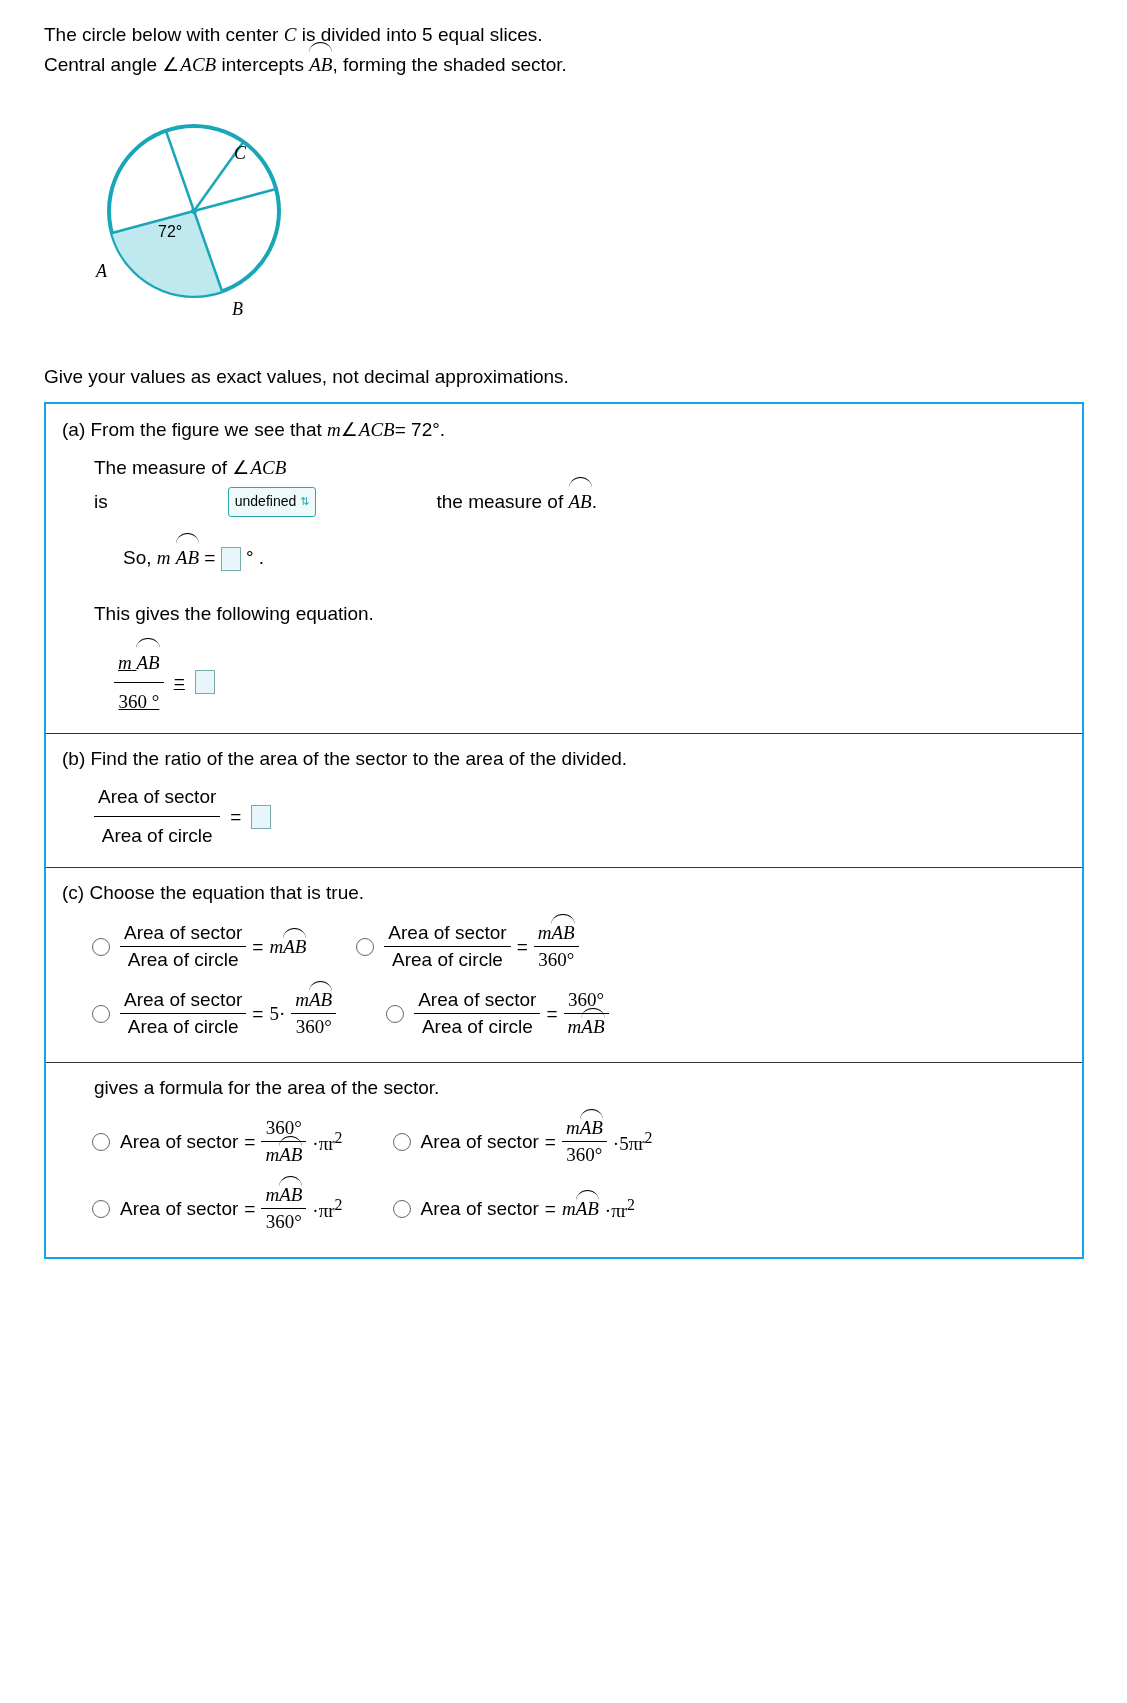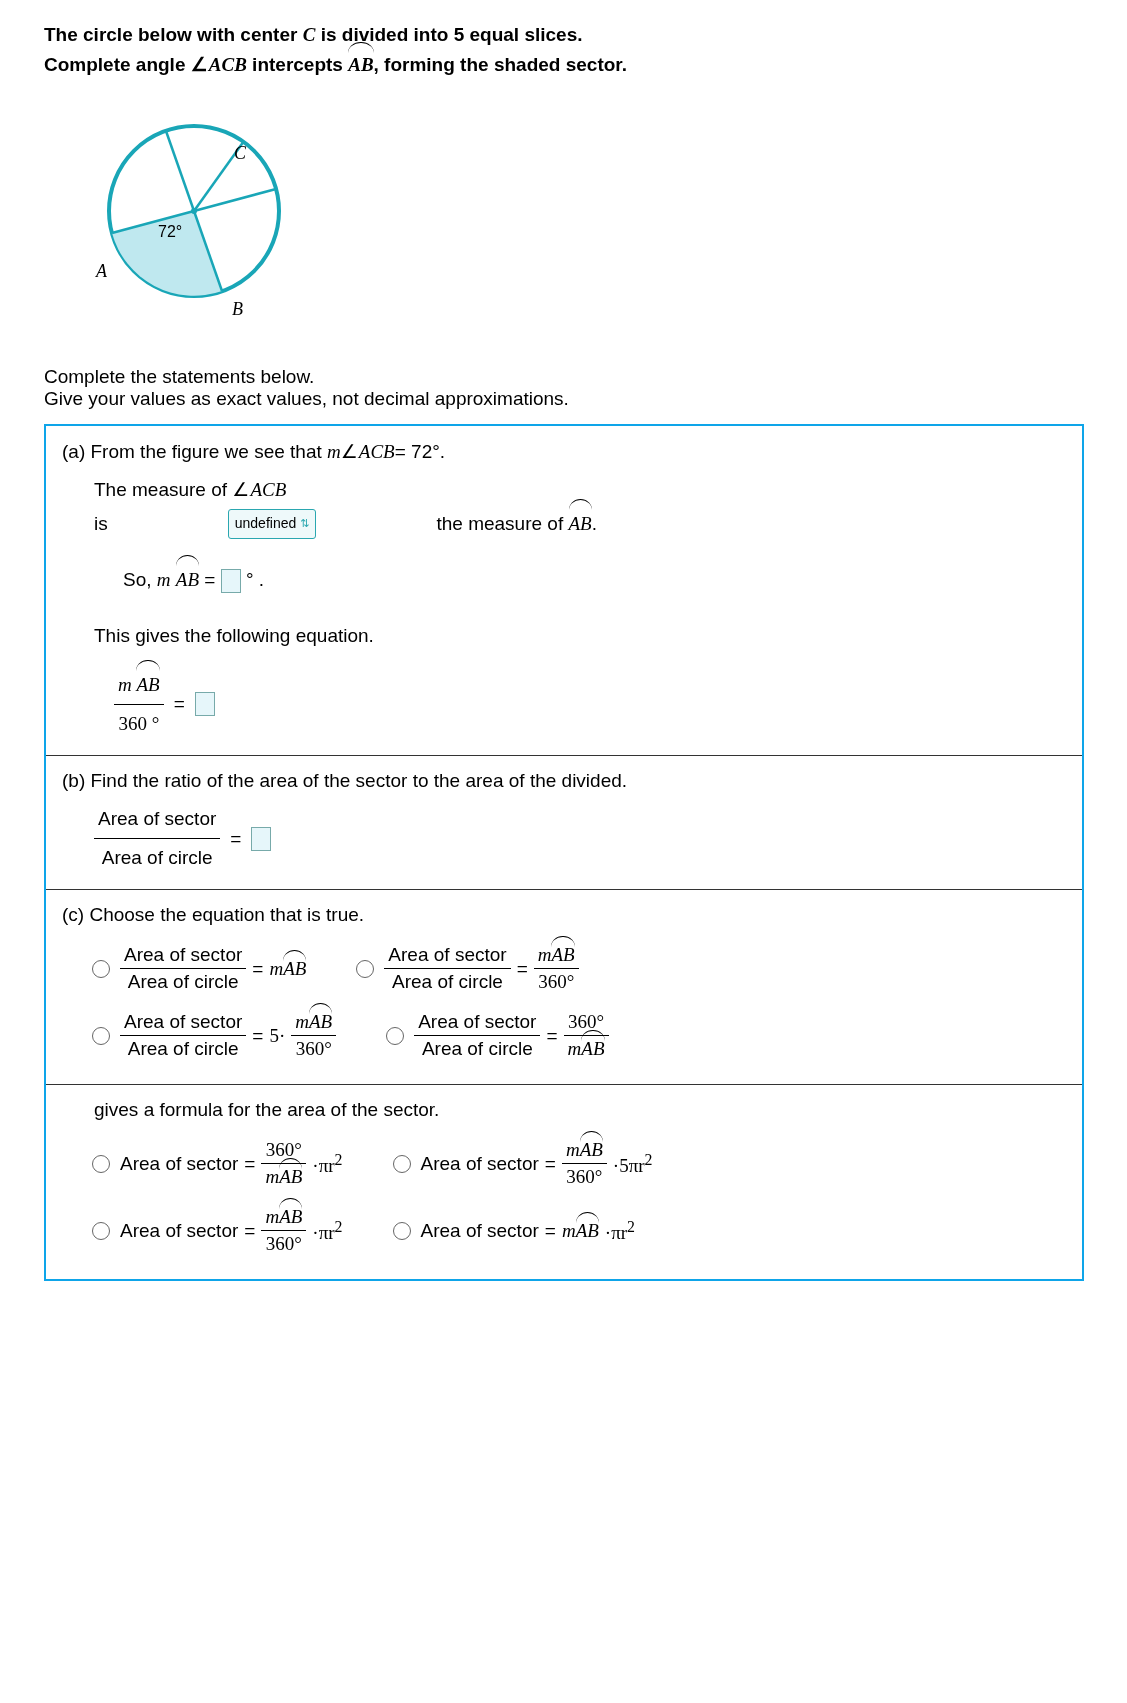--- a/index.html
+++ b/index.html
@@ -7,21 +7,21 @@
     font-size: 19px;
     color: #000;
     margin: 0;
     padding: 0;
     background: #fff;
   }
   .page {
     padding: 20px 44px;
     width: 1040px;
   }
-  .intro { line-height: 1.6; font-weight: bold; }
+  .intro { line-height: 1.6; }
   .ital { font-style: italic; font-family: 'Times New Roman', serif; }
   .angle::before { content: "\2220"; margin-right: 1px; font-style: normal; }
   .arc-wrap { position: relative; display: inline-block; }
   .arc-over {
     position: absolute; top: -8px; left: 0; right: 0;
     height: 10px; border-top: 1.5px solid currentColor;
     border-radius: 50% 50% 0 0 / 100% 100% 0 0;
   }
   .circle-fig { margin: 30px 0 30px 40px; }
   .dropdown {
@@ -57,21 +57,21 @@
 </head>
 <body>
 
 <div class="page">
 
   <div class="intro">
     <div>
       <span>The circle below with center </span><span class="ital">C</span><span> is divided into 5 equal slices.</span>
     </div>
     <div>
-      <span>Complete angle </span><span class="angle ital">ACB</span><span> intercepts </span><span class="arc-wrap ital"><span class="arc-over"></span><span>AB</span></span><span>, forming the shaded sector.</span>
+      <span>Central angle </span><span class="angle ital">ACB</span><span> intercepts </span><span class="arc-wrap ital"><span class="arc-over"></span><span>AB</span></span><span>, forming the shaded sector.</span>
     </div>
   </div>
 
   <div class="circle-fig">
     <svg width="220" height="220" viewBox="0 0 220 220">
       <circle cx="110" cy="100" r="85" fill="#fff" stroke="#19a6b7" stroke-width="4"></circle>
       <path d="M110 100 L28 122 A85 85 0 0 0 138 180 Z" fill="#bfe8ef" stroke="none"></path>
       <line x1="110" y1="100" x2="28" y2="122" stroke="#19a6b7" stroke-width="2.5"></line>
       <line x1="110" y1="100" x2="138" y2="180" stroke="#19a6b7" stroke-width="2.5"></line>
       <line x1="110" y1="100" x2="192" y2="78" stroke="#19a6b7" stroke-width="2.5"></line>
@@ -79,21 +79,20 @@
       <line x1="110" y1="100" x2="160" y2="30" stroke="#19a6b7" stroke-width="2.5"></line>
       <circle cx="110" cy="100" r="3" fill="#19a6b7"></circle>
       <text x="150" y="48" font-family="serif" font-style="italic" font-size="18">C</text>
       <text x="74" y="126" font-family="sans-serif" font-size="16">72°</text>
       <text x="12" y="166" font-family="serif" font-style="italic" font-size="18">A</text>
       <text x="148" y="204" font-family="serif" font-style="italic" font-size="18">B</text>
     </svg>
   </div>
 
   <div>
-    <div>Complete the statements below.</div>
     <div>Give your values as exact values, not decimal approximations.</div>
   </div>
 
   <div class="box-a">
 
     <div class="part">
       <div>
         <span>(a) From the figure we see that </span><span class="ital">m</span><span class="angle ital">ACB</span><span>= 72°</span><span>.</span>
       </div>
       <div class="sub-indent">
@@ -115,21 +114,21 @@
           <span>So, </span>
           <span class="serif ital">m</span>
           <span class="arc-wrap ital serif"><span class="arc-over"></span><span>AB</span></span>
           <span> = </span>
           <span class="input-box"></span>
           <span>° .</span>
         </div>
 
         <div style="margin-top:22px;">This gives the following equation.</div>
 
-        <div style="margin-top:14px; display:flex; align-items:center; gap:10px; margin-left:20px;">
+        <div style="margin-top:14px; display:flex; align-items:center; gap:10px; margin-left:20px;text-decoration:underline;">
           <span class="frac serif">
             <span class="num">
               <span class="ital">m</span>
               <span class="arc-wrap ital"><span class="arc-over"></span><span>AB</span></span>
             </span>
             <span class="den">360 °</span>
           </span>
           <span>=</span>
           <span class="input-box"></span>
         </div>

